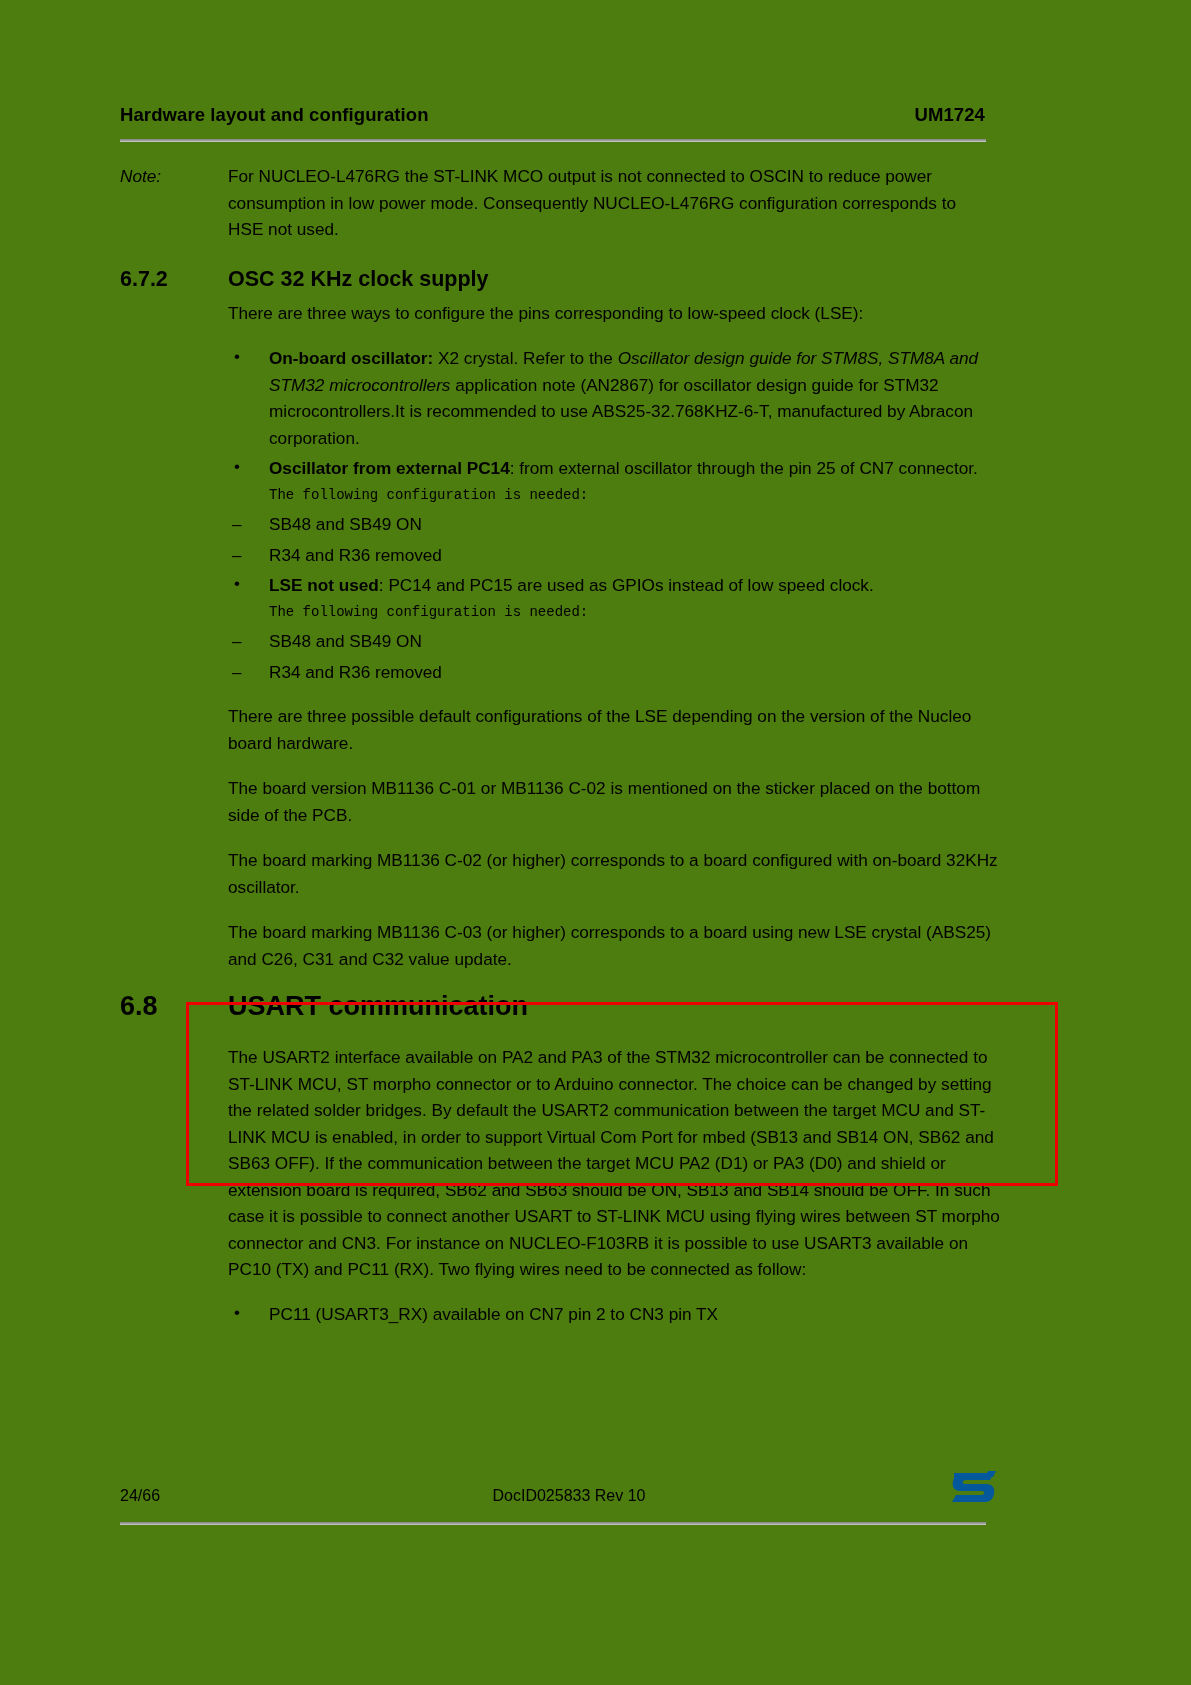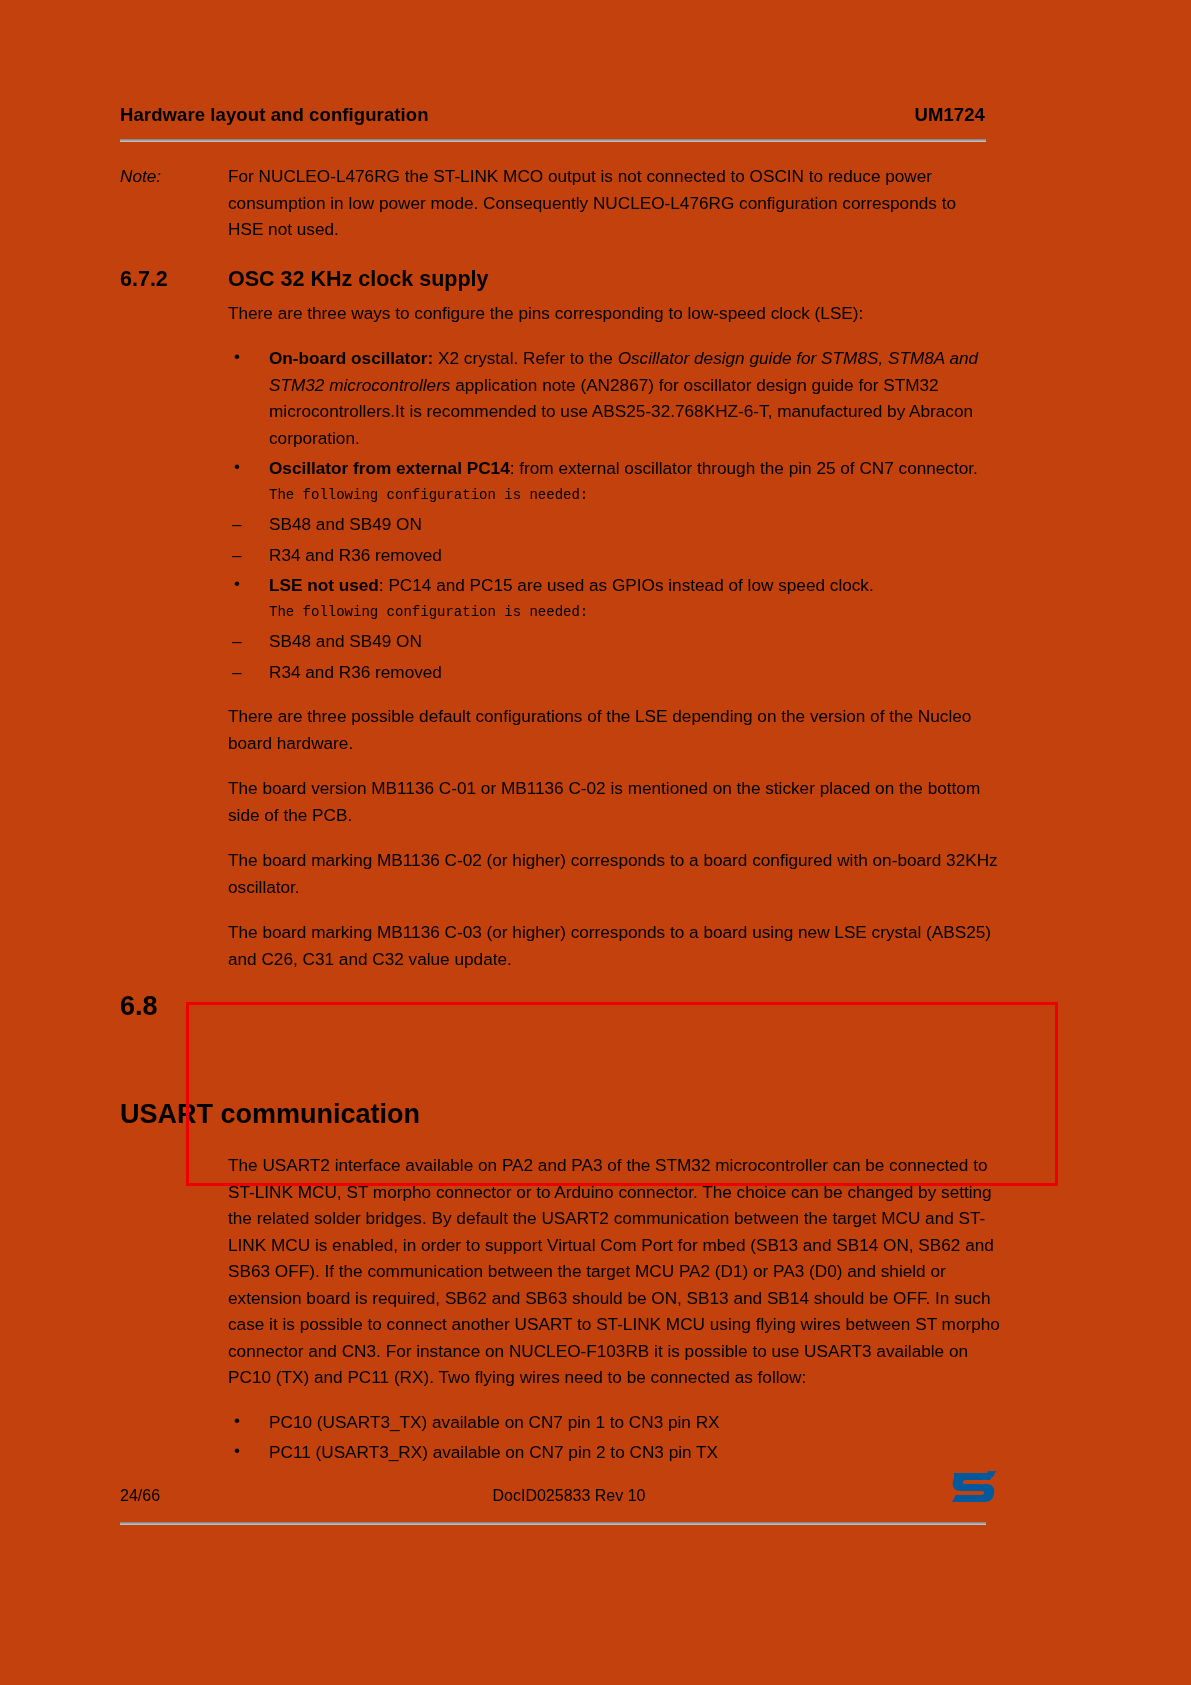--- a/index.html
+++ b/index.html
@@ -8,21 +8,21 @@
     background: #ffffff;
   }
   body {
     font-family: "Liberation Sans", sans-serif;
     color: #000000;
   }
   .page {
     position: relative;
     width: 1191px;
     height: 1685px;
-    background: #c2410c;
+    background: #4d7c0f;
     overflow: hidden;
     box-sizing: border-box;
   }
 
   
   .page-header {
     position: absolute;
     left: 120px;
     top: 104px;
     width: 865px;
@@ -145,21 +145,20 @@
     margin: 0 0 3px 0;
     padding-left: 0;
     font-family: Liberation Mono, monospace;
   }
   b.lead { font-weight: bold; }
   i.ital { font-style: italic; }
 
   
   .usart-head {
     margin-top: 44px;
-    flex-direction: column;
   }
   .usart-body {
     margin-left: 108px;
     max-width: 772px;
     margin-top: 22px;
     position: relative;
   }
   .usart-body p.para {
     margin-bottom: 18px;
   }
@@ -271,21 +270,20 @@
     </div>
 
     <h2 class="section big usart-head">
       <span class="num">6.8</span>
       <span>USART communication</span>
     </h2>
 
     <div class="usart-body">
       <p class="para">The USART2 interface available on PA2 and PA3 of the STM32 microcontroller can be connected to ST-LINK MCU, ST morpho connector or to Arduino connector. The choice can be changed by setting the related solder bridges. By default the USART2 communication between the target MCU and ST-LINK MCU is enabled, in order to support Virtual Com Port for mbed (SB13 and SB14 ON, SB62 and SB63 OFF). If the communication between the target MCU PA2 (D1) or PA3 (D0) and shield or extension board is required, SB62 and SB63 should be ON, SB13 and SB14 should be OFF. In such case it is possible to connect another USART to ST-LINK MCU using flying wires between ST morpho connector and CN3. For instance on NUCLEO-F103RB it is possible to use USART3 available on PC10 (TX) and PC11 (RX). Two flying wires need to be connected as follow:</p>
       <ul class="bul">
-        <li>PC10 (USART3_TX) available on CN7 pin 1 to CN3 pin RX</li>
         <li>PC11 (USART3_RX) available on CN7 pin 2 to CN3 pin TX</li>
       </ul>
     </div>
   </div>
 
   <div class="red-box"></div>
 
   <div class="footer">
     <div class="f-doc">DocID025833 Rev 10</div>
     <div class="f-page">24/66</div>

